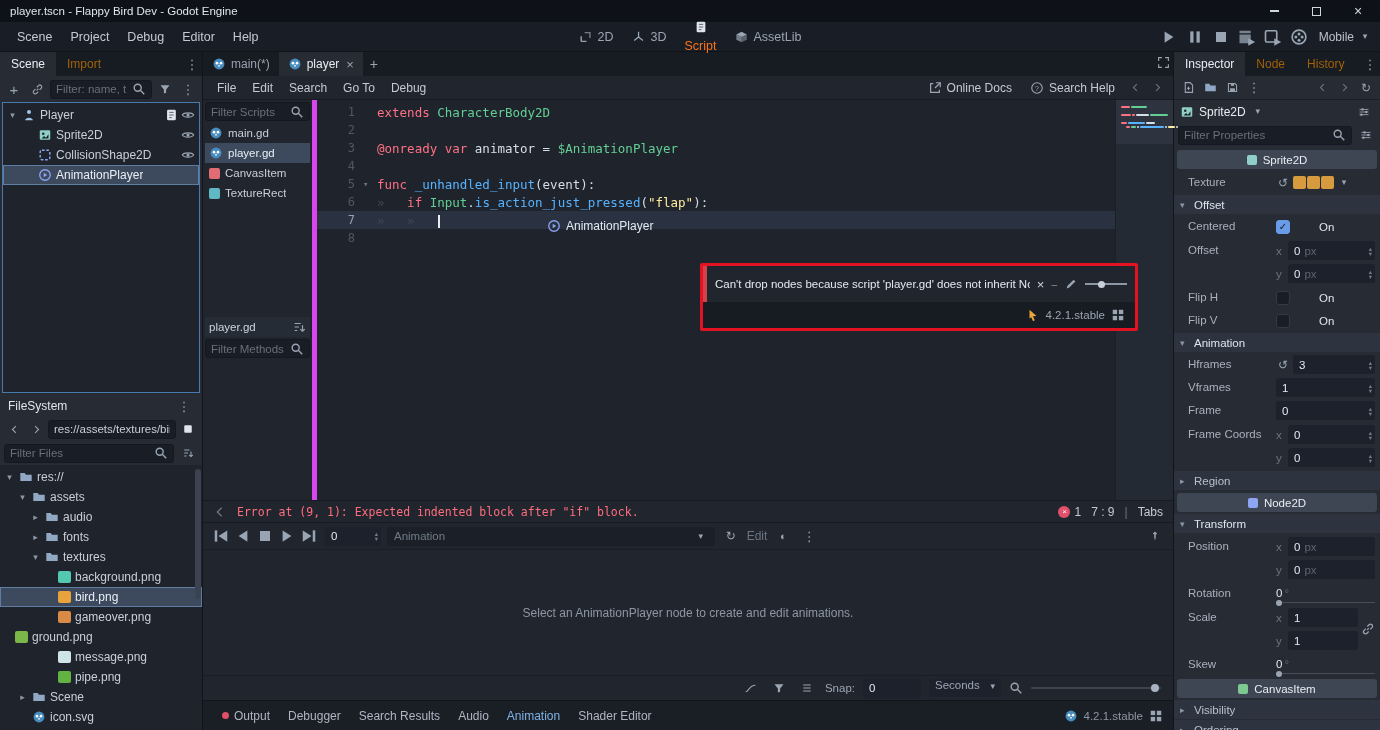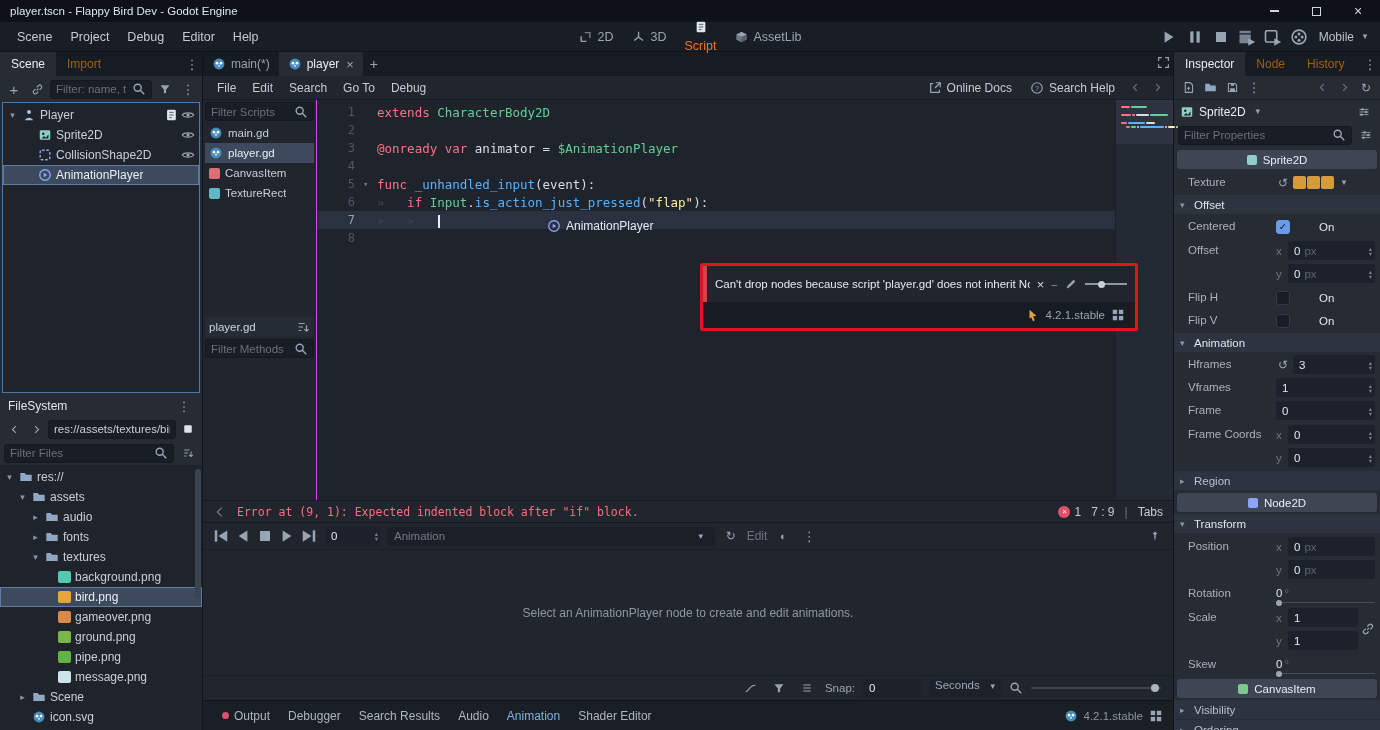--- a/index.html
+++ b/index.html
@@ -65,21 +65,21 @@
 
 .stab-bar { height:24px; background:#171b22; display:flex; align-items:stretch; flex:none; }
 .stab { display:flex; align-items:center; gap:5px; padding:0 9px; color:#98a2ae; font-size:12px; }
 .stab.active { background:#262b34; color:#e8edf3; }
 .tab-close { color:#9aa5b3; font-size:13px; margin-left:2px; }
 .stab-plus { width:22px; display:flex; align-items:center; justify-content:center; color:#9aa5b3; font-size:14px; }
 .script-menubar { height:24px; display:flex; align-items:center; background:#21262e; border-bottom:1px solid #161b22; padding:0 6px; gap:2px; flex:none; }
 .smenu-item { padding:2px 8px; color:#c3cad4; font-size:12px; }
 .link-btn {display:flex; gap:5px; align-items:center; color:#c3cad4; padding:0 8px; font-size:12px; }
 .script-body { flex:1; display:flex; min-height:0; background:#1f242c; }
-.scripts-panel { width:114px; background:#21262e; border-right:1px solid #d946ef; display:flex; flex-direction:column; padding:2px; flex:none; }
+.scripts-panel { width:114px; background:#21262e; border-right:5px solid #d946ef; display:flex; flex-direction:column; padding:2px; flex:none; }
 .slist-row { height:20px; display:flex; align-items:center; gap:5px; padding:0 4px; font-size:11.5px; color:#c8cfd9; }
 .slist-row.selected { background:#3d4a5e; color:#e8edf3; }
 .spacer112 { height:112px; flex:none; }
 .current-script-row { height:20px; background:#262c36; display:flex; align-items:center; gap:4px; padding:0 4px; font-size:11.5px; color:#cdd4de; margin:2px 0; flex:none; }
 .csq { width:11px; height:11px; border-radius:2px; flex:none; }
 
 .code { flex:1; position:relative; font-family:"DejaVu Sans Mono",monospace; min-width:0; }
 #code-lines { position:absolute; inset:0; padding-top:3px; }
 .code-line { display:flex; height:18px; align-items:center; }
 .code-line.current { background:#2a3140; }
@@ -489,34 +489,34 @@
             <div class="tree-row selected" style="padding-left: 43px;">
               <span class="arrow"></span>
               <span class="fthumb" style="background: rgb(232, 163, 61);"></span>
               <span class="tree-label">bird.png</span>
             </div>
             <div class="tree-row" style="padding-left: 43px;">
               <span class="arrow"></span>
               <span class="fthumb" style="background: rgb(217, 138, 70);"></span>
               <span class="tree-label">gameover.png</span>
             </div>
-            <div class="tree-row" style="padding-left: 43px;">
+            <div class="tree-row" style="">
               <span class="arrow"></span>
               <span class="fthumb" style="background: rgb(122, 182, 72);"></span>
               <span class="tree-label">ground.png</span>
+            </div>
+            <div class="tree-row" style="padding-left: 43px;">
+              <span class="arrow"></span>
+              <span class="fthumb" style="background: rgb(207, 228, 233);"></span>
+              <span class="tree-label">message.png</span>
             </div>
             <div class="tree-row" style="padding-left: 43px;">
               <span class="arrow"></span>
               <span class="fthumb" style="background: rgb(98, 179, 68);"></span>
               <span class="tree-label">pipe.png</span>
-            </div>
-            <div class="tree-row" style="padding-left: 43px;">
-              <span class="arrow"></span>
-              <span class="fthumb" style="background: rgb(207, 228, 233);"></span>
-              <span class="tree-label">message.png</span>
             </div>
             <div class="tree-row" style="padding-left: 17px;">
               <span class="arrow">▸</span>
               <span class="icon">
                 <svg viewBox="0 0 16 16">
                   <path d="M1.5 3.5h5l1.5 2h6.5v7h-13z" fill="#90a8c3"></path>
                 </svg>
               </span>
               <span class="tree-label">Scene</span>
             </div>

